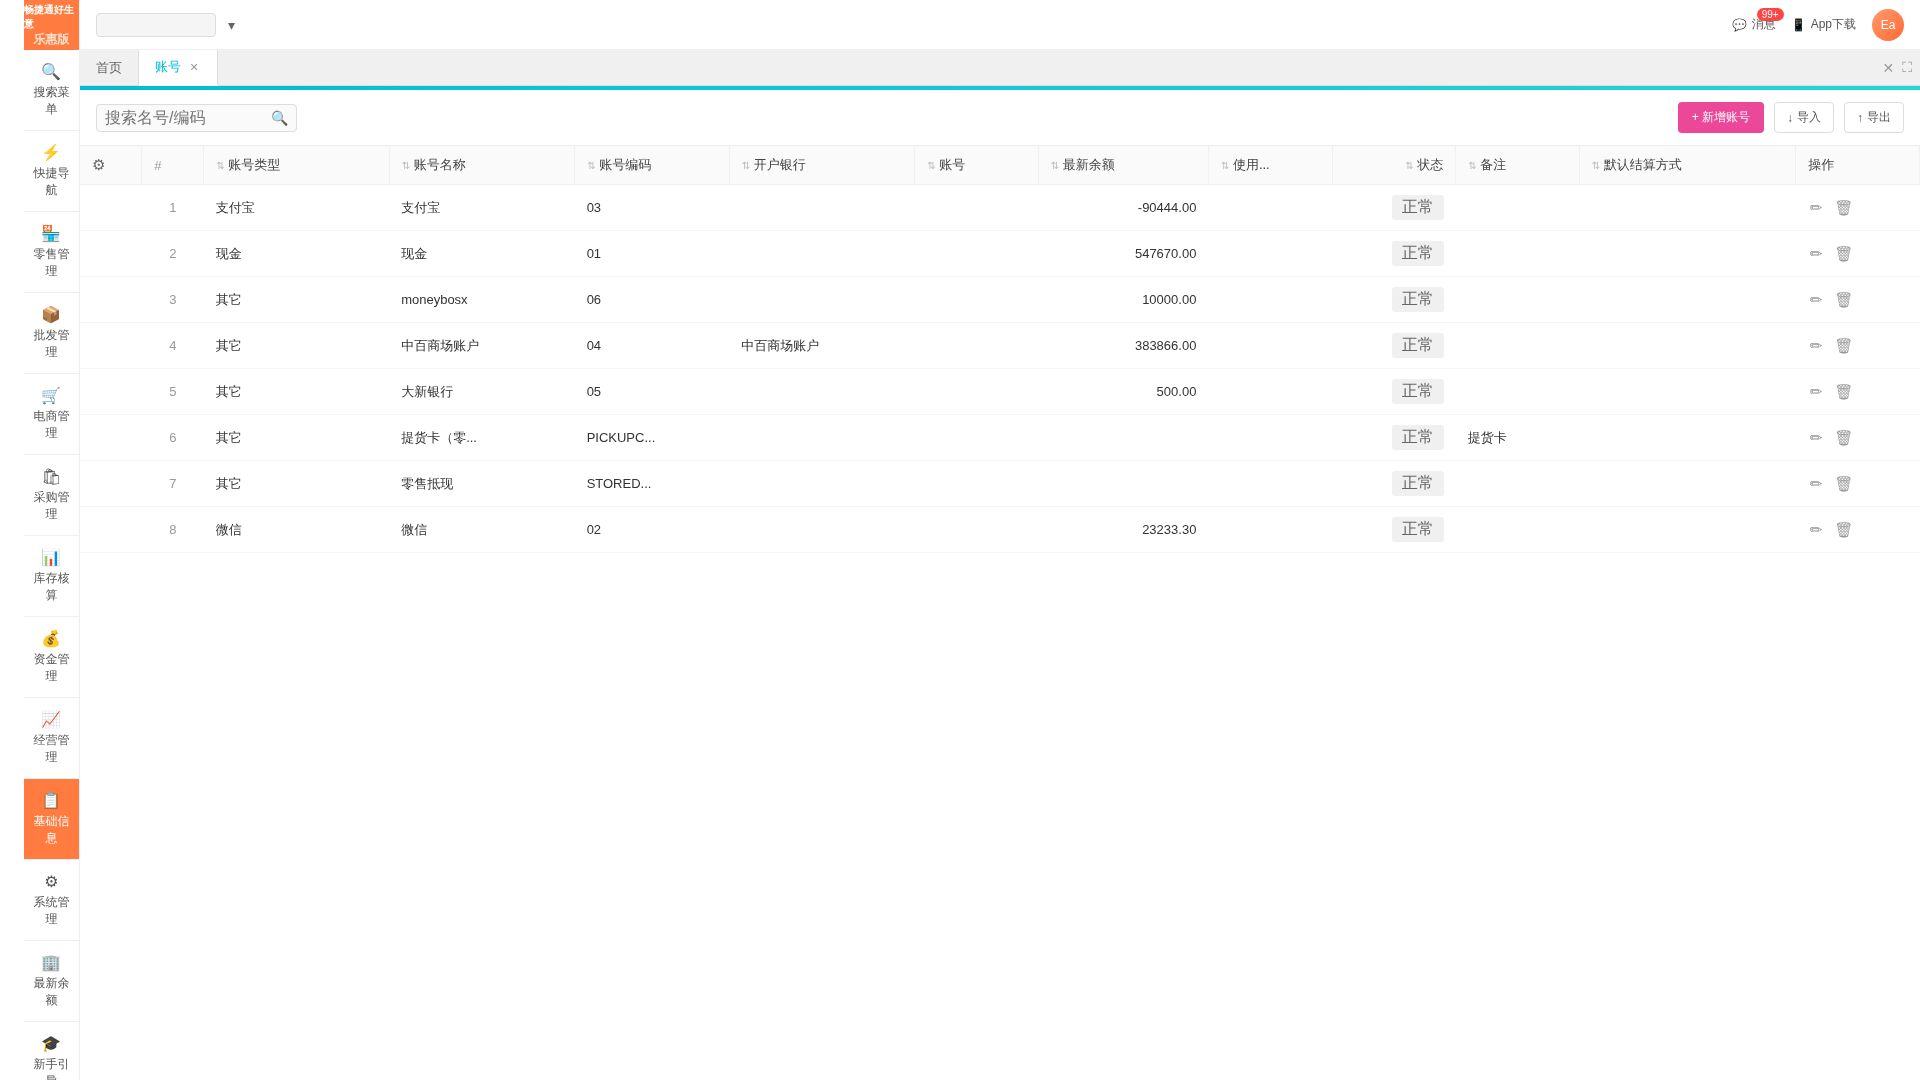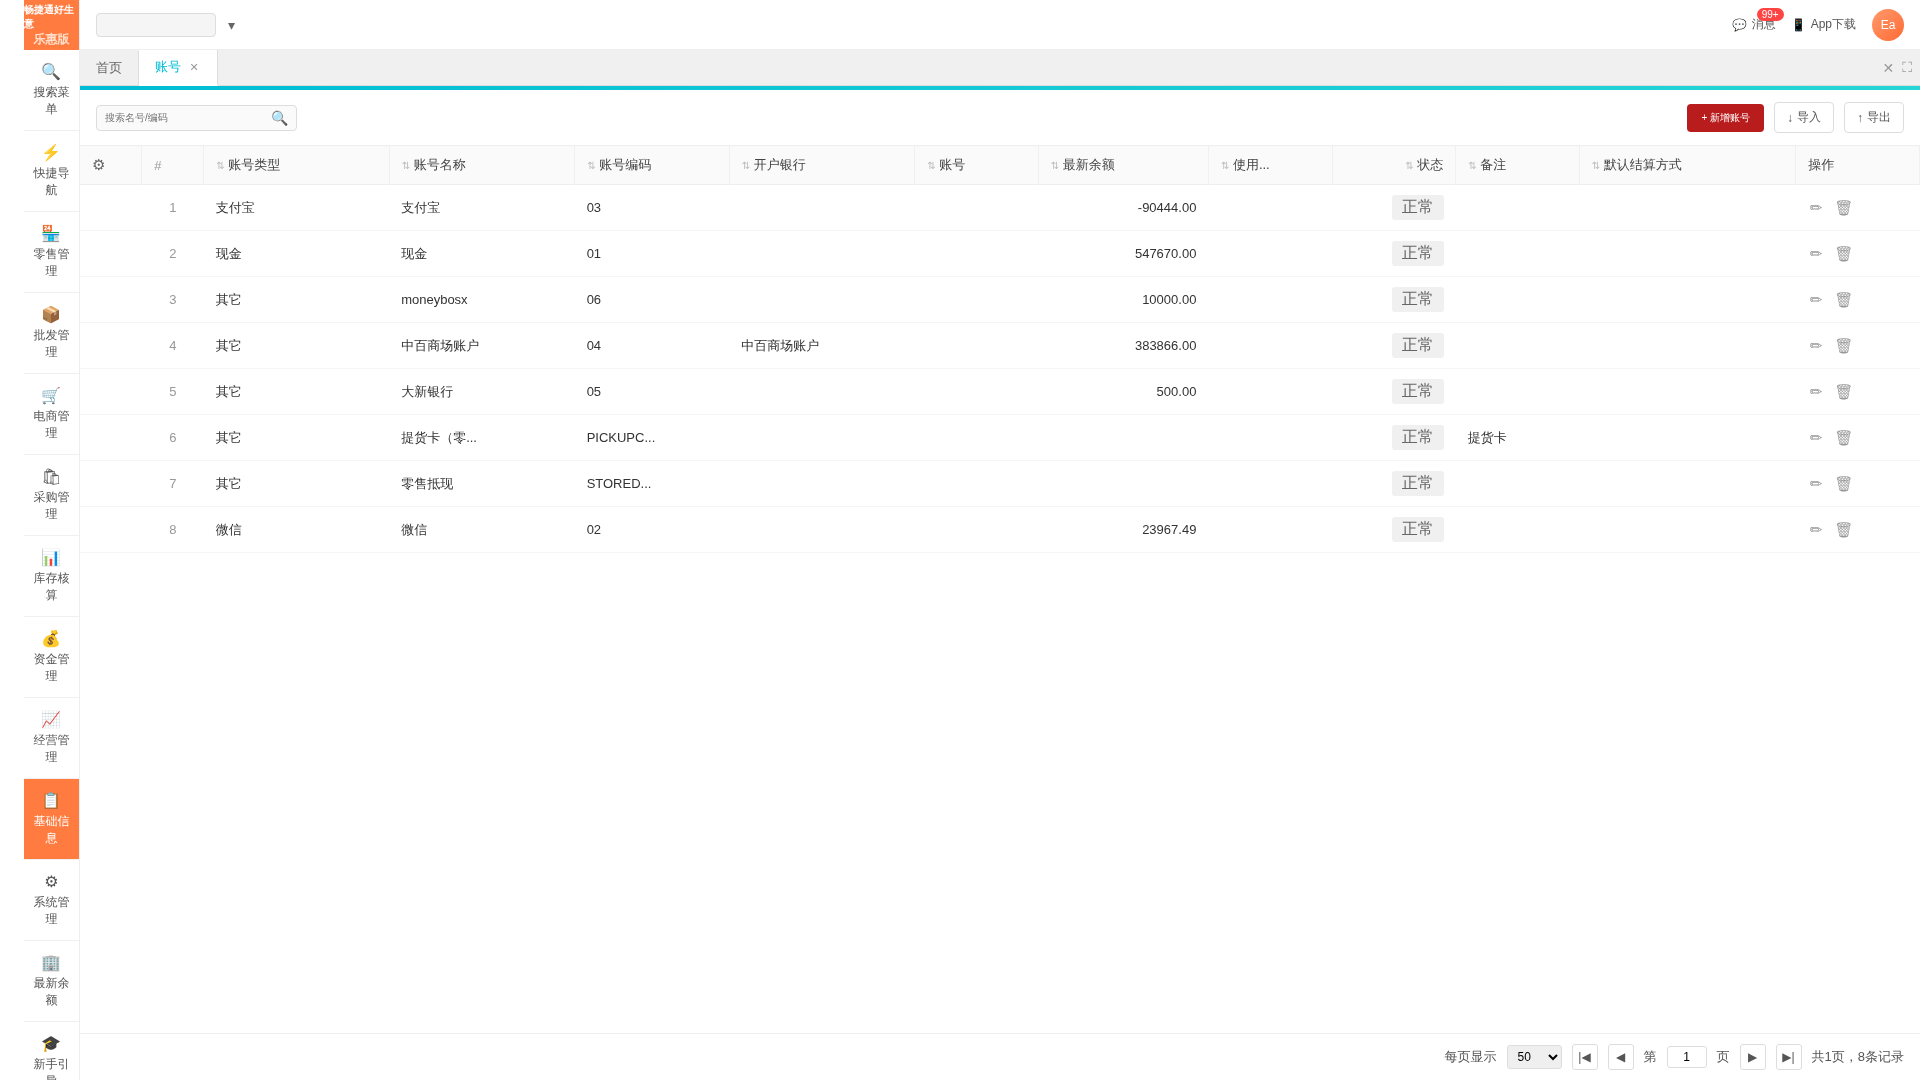--- a/index.html
+++ b/index.html
@@ -190,34 +190,34 @@
       border: 1px solid #ddd;
       border-radius: 4px;
       padding: 4px 8px;
       background: #fafafa;
       gap: 6px;
     }
     .search-input-wrap input {
       border: none;
       background: none;
       outline: none;
-      font-size: 10px;
+      font-size: 16px;
       width: 160px;
       color: #333;
     }
     .search-icon { color: #aaa; font-size: 14px; cursor: pointer; }
     .toolbar-right { display: flex; align-items: center; gap: 10px; }
     .btn-add {
-      background: #b91c1c;
+      background: #ec4899;
       color: white;
       border: none;
       border-radius: 4px;
       padding: 7px 14px;
       cursor: pointer;
-      font-size: 10px;
+      font-size: 12px;
       display: flex;
       align-items: center;
       gap: 4px;
     }
     .btn-outline {
       background: white;
       color: #555;
       border: 1px solid #ddd;
       border-radius: 4px;
       padding: 6px 12px;
@@ -639,46 +639,30 @@
       </td>
     </tr>
             <tr>
       <td class="td-center"></td>
       <td class="td-center col-num">8</td>
       <td class="col-type">微信</td>
       <td class="col-name">微信</td>
       <td class="col-code">02</td>
       <td class="col-bank"></td>
       <td class="col-account"></td>
-      <td class="col-balance td-right">23967.49</td>
+      <td class="col-balance td-right">23233.30</td>
       <td class="col-use"></td>
       <td class="col-status td-center"><span class="status-badge status-normal">正常</span></td>
       <td class="col-note"></td>
       <td class="col-payment"></td>
       <td class="col-action">
         <div class="action-btns">
           <button class="action-btn" title="编辑">✏</button>
           <button class="action-btn" title="删除">🗑</button>
         </div>
       </td>
     </tr>
           </tbody>
       </table>
     </div>
 
-    <div class="pagination">
-      <span>每页显示</span>
-      <select>
-        <option>50</option>
-        <option>20</option>
-        <option>100</option>
-      </select>
-      <button class="page-btn">|◀</button>
-      <button class="page-btn">◀</button>
-      <span>第</span>
-      <input class="page-input" type="text" value="1" style="">
-      <span>页</span>
-      <button class="page-btn">▶</button>
-      <button class="page-btn">▶|</button>
-      <span>共1页，8条记录</span>
-    </div>
   </div>
 </div>
 
 </body></html>

